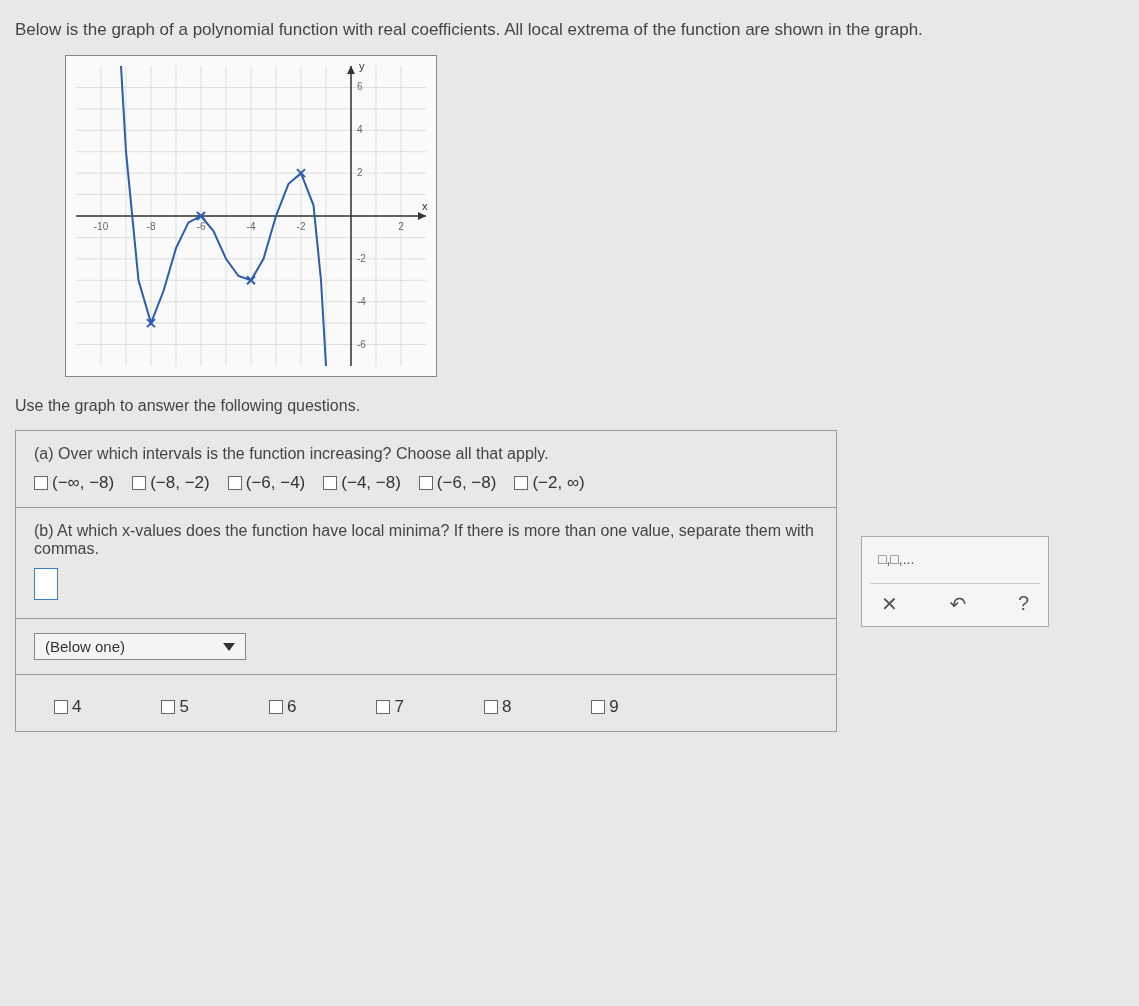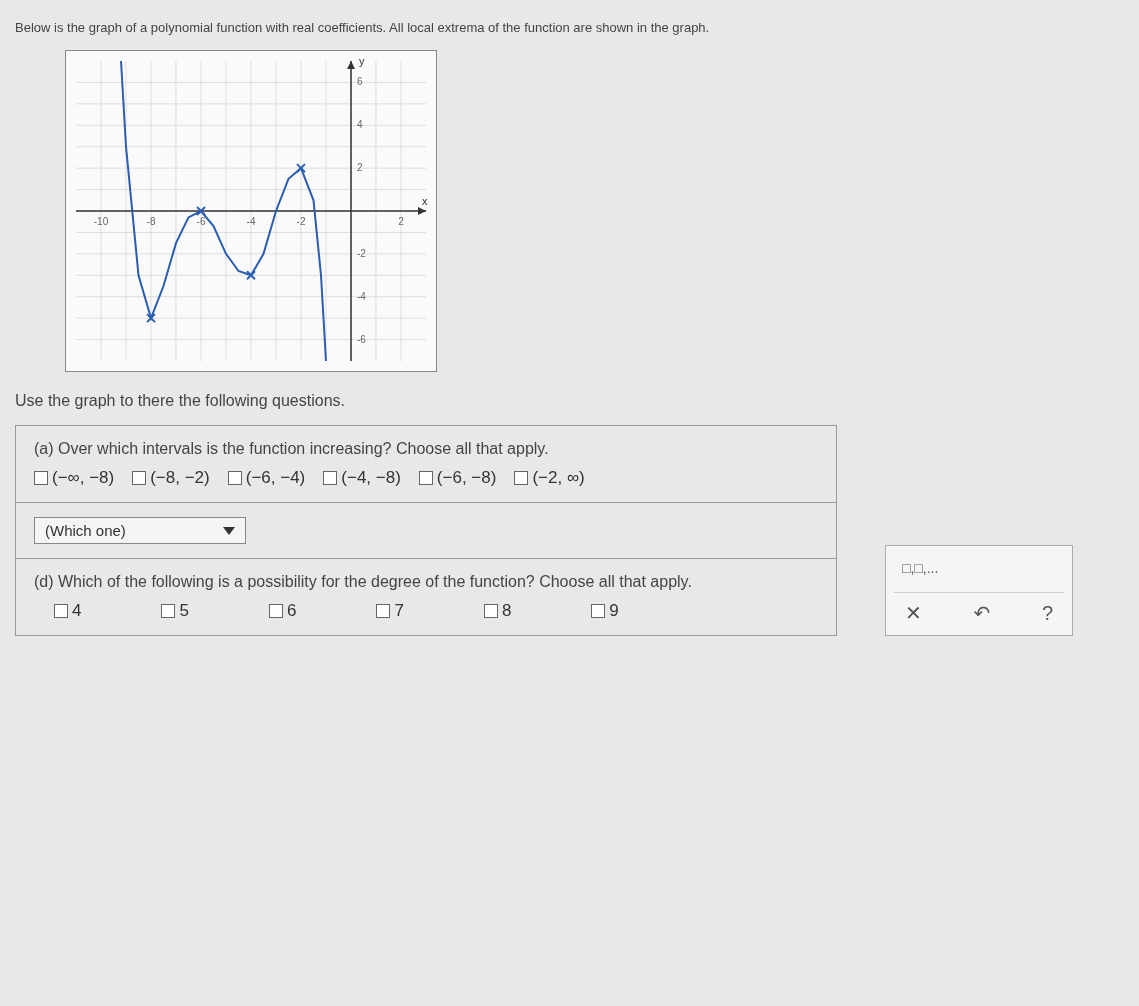--- a/index.html
+++ b/index.html
@@ -3,41 +3,41 @@
 <meta charset="utf-8">
 <style>
   body {
     margin: 0;
     padding: 20px 15px;
     font-family: Verdana, Arial, sans-serif;
     background: #e8e8e6;
     color: #333;
   }
   .intro {
-    font-size: 13px;
+    font-size: 17px;
     margin-bottom: 15px;
     color: #444;
   }
   .graph-box {
     width: 370px;
     height: 320px;
     border: 1px solid #888;
     background: #fafafa;
     margin: 10px 0 20px 50px;
     position: relative;
   }
   .subhead {
     font-size: 16px;
     margin: 10px 0 15px 0;
     color: #444;
   }
   .main-row {
     display: flex;
-    align-items: flex-end;
-    gap: 48px;
+    align-items: center;
+    gap: 24px;
   }
   .qtable {
     border: 1px solid #999;
     width: 820px;
   }
   .qrow {
     border-top: 1px solid #999;
     padding: 14px 18px;
   }
   .qrow:first-child { border-top: none; }
@@ -180,21 +180,21 @@
       <line x1="81" y1="271.14285714285717" x2="89" y2="263.14285714285717" stroke="#2a5db0" stroke-width="2"></line>
       <line x1="131" y1="156" x2="139" y2="164" stroke="#2a5db0" stroke-width="2"></line>
       <line x1="131" y1="164" x2="139" y2="156" stroke="#2a5db0" stroke-width="2"></line>
       <line x1="181" y1="220.28571428571428" x2="189" y2="228.28571428571428" stroke="#2a5db0" stroke-width="2"></line>
       <line x1="181" y1="228.28571428571428" x2="189" y2="220.28571428571428" stroke="#2a5db0" stroke-width="2"></line>
       <line x1="231.00000000000003" y1="113.14285714285714" x2="239.00000000000003" y2="121.14285714285714" stroke="#2a5db0" stroke-width="2"></line>
       <line x1="231.00000000000003" y1="121.14285714285714" x2="239.00000000000003" y2="113.14285714285714" stroke="#2a5db0" stroke-width="2"></line>
     </svg>
 </div>
 
-<div class="subhead">Use the graph to there the following questions.</div>
+<div class="subhead">Use the graph to answer the following questions.</div>
 
 <div class="main-row">
   <div class="qtable">
 
     <div class="qrow">
       <div class="qtext">(a) Over which intervals is the function increasing? Choose all that apply.</div>
       <div class="opts" id="opts-a">
           <span class="opt">
             <span class="cb"></span>
             <span>(−∞, −8)</span>
@@ -215,30 +215,33 @@
             <span class="cb"></span>
             <span>(−6, −8)</span>
           </span>
           <span class="opt">
             <span class="cb"></span>
             <span>(−2, ∞)</span>
           </span>
         </div>
     </div>
 
+    <div class="qrow">
+      <div class="qtext">(b) At which x-values does the function have local minima? If there is more than one value, separate them with commas.</div>
+      <span class="input-box"></span>
+    </div>
 
     <div class="qrow">
       <div class="select-box">
-        <span>(Which one)</span>
+        <span>(Below one)</span>
         <span class="tri"></span>
       </div>
     </div>
 
     <div class="qrow">
-      <div class="qtext">(d) Which of the following is a possibility for the degree of the function? Choose all that apply.</div>
       <div class="opts-wide" id="opts-d">
           <span class="opt">
             <span class="cb"></span>
             <span>4</span>
           </span>
           <span class="opt">
             <span class="cb"></span>
             <span>5</span>
           </span>
           <span class="opt">

